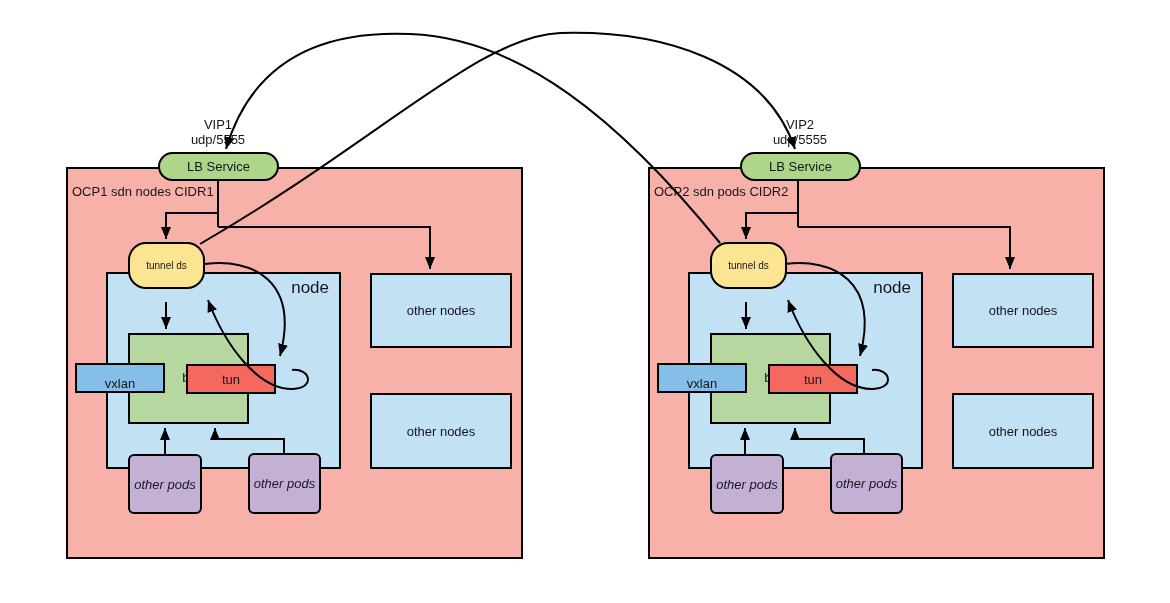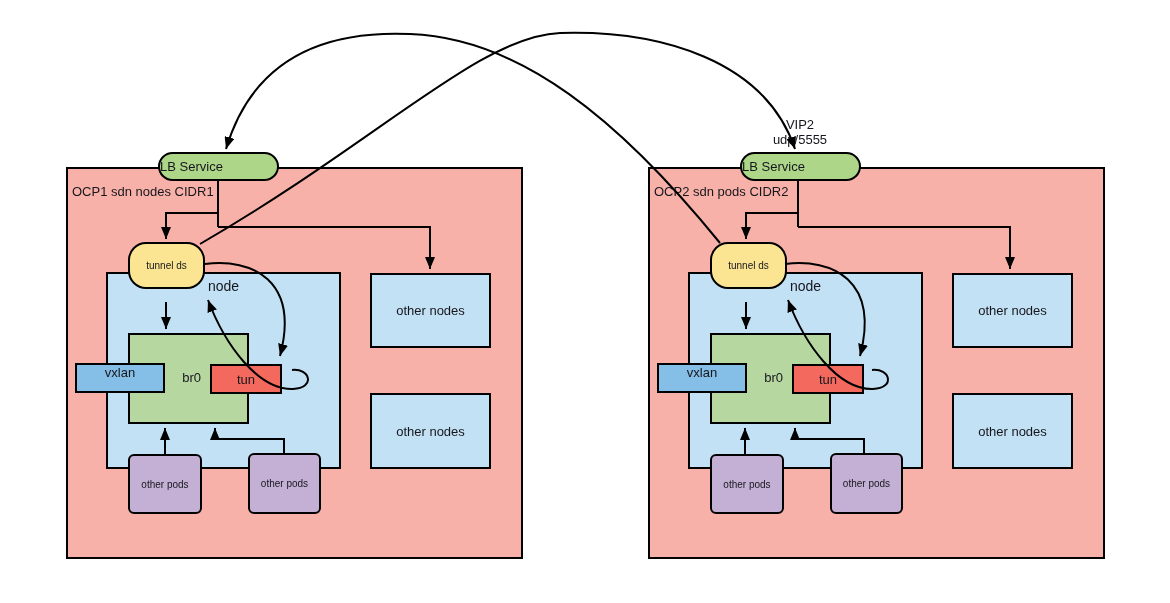--- a/index.html
+++ b/index.html
@@ -13,39 +13,39 @@
   .canvas{position:absolute;left:0;top:0;width:1170px;height:603px;}
   .cluster{position:absolute;top:167px;width:457px;height:392px;}
   .cluster.c1{left:66px;}
   .cluster.c2{left:648px;}
   .cluster *{box-sizing:border-box;}
   .abs{position:absolute;}
   .box{border:2px solid var(--line,#000);}
   .pink{left:0;top:0;width:457px;height:392px;background:var(--cluster-fill,#f8b1a8);}
   .ocplabel{left:6px;top:17px;font-size:13px;white-space:nowrap;}
   .node{left:40px;top:105px;width:235px;height:197px;background:var(--node-fill,#c3e1f4);
-        text-align:center;padding:4px 10px;font-size:14px;}
+        text-align:right;padding:4px 10px;font-size:17px;}
   .br0{left:62px;top:166px;width:121px;height:91px;background:var(--bridge-fill,#b7d7a0);}
   .br0label{left:101px;top:203px;width:34px;text-align:right;font-size:13px;}
   .vxlan{left:9px;top:196px;width:90px;height:30px;background:var(--vxlan-fill,#85bee6);
-         display:flex;align-items:flex-start;justify-content:center;font-size:13px;}
-  .tun{left:144px;top:197px;width:72px;height:30px;background:var(--tun-fill,#f4695e);
+         display:flex;align-items:flex-end;justify-content:center;font-size:13px;}
+  .tun{left:120px;top:197px;width:90px;height:30px;background:var(--tun-fill,#f4695e);
        display:flex;align-items:center;justify-content:center;font-size:13px;}
-  .othernodes{left:304px;width:121px;background:var(--node-fill,#c3e1f4);
+  .othernodes{left:304px;width:142px;background:var(--node-fill,#c3e1f4);
        display:flex;align-items:center;justify-content:center;font-size:13px;}
   .on1{top:106px;height:75px;}
   .on2{top:226px;height:76px;}
   .pod{background:var(--pods-fill,#c5b0d5);border-radius:6px;
-       display:flex;align-items:center;justify-content:center;font-size:10px;}
+       display:flex;align-items:center;justify-content:center;font-size:13px;font-style:italic;}
   .pod1{left:62px;top:287px;width:74px;height:60px;}
   .pod2{left:182px;top:286px;width:73px;height:61px;}
   .tunnel{left:62px;top:75px;width:77px;height:47px;background:var(--tunnel-fill,#fce592);
        border-radius:18px;display:flex;align-items:center;justify-content:center;font-size:10px;}
   .lb{left:92px;top:-15px;width:121px;height:29px;background:var(--lb-fill,#aed688);
-       border-radius:15px;display:flex;align-items:center;font-size:13px;}
+       border-radius:15px;display:flex;align-items:center;justify-content:center;font-size:13px;}
   .viplabel{left:82px;top:-50px;width:140px;text-align:center;font-size:13px;line-height:15px;}
   svg.wires{position:absolute;left:0;top:0;z-index:5;pointer-events:none;}
   svg.wires path{fill:none;stroke:var(--line,#000);stroke-width:2;}
 </style>
 </head>
 <body>
 
 <div class="canvas">
 
   <div class="cluster c1">
@@ -71,20 +71,24 @@
       </div>
     <div class="abs box pod pod2">
         <span>other pods</span>
       </div>
     <div class="abs box tunnel">
         <span>tunnel ds</span>
       </div>
     <div class="abs box lb">
         <span>LB Service</span>
       </div>
+    <div class="abs viplabel">
+      <span style="display:block">VIP1</span>
+      <span style="display:block">udp/5555</span>
+    </div>
   </div>
 
   <div class="cluster c2">
     <div class="abs box pink"></div>
     <div class="abs ocplabel">OCP2 sdn pods CIDR2</div>
     <div class="abs box node"><span>node</span></div>
     <div class="abs box br0"></div>
     <div class="abs br0label">br0</div>
     <div class="abs box vxlan">
         <span>vxlan</span>

